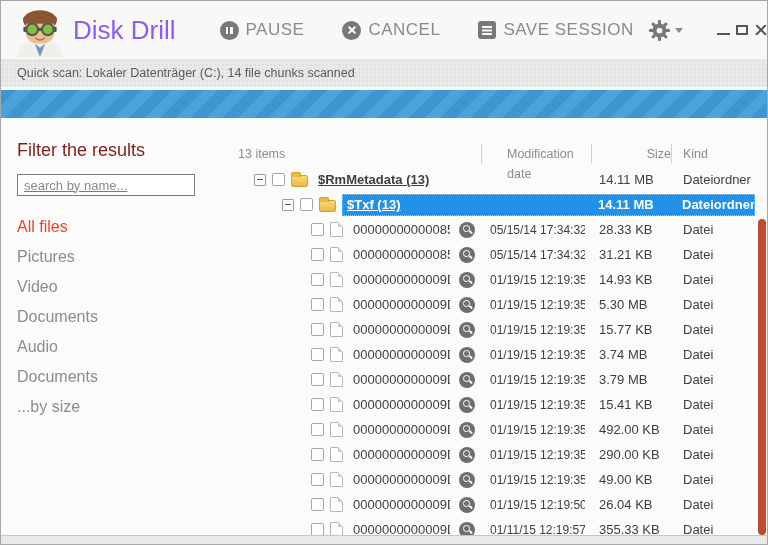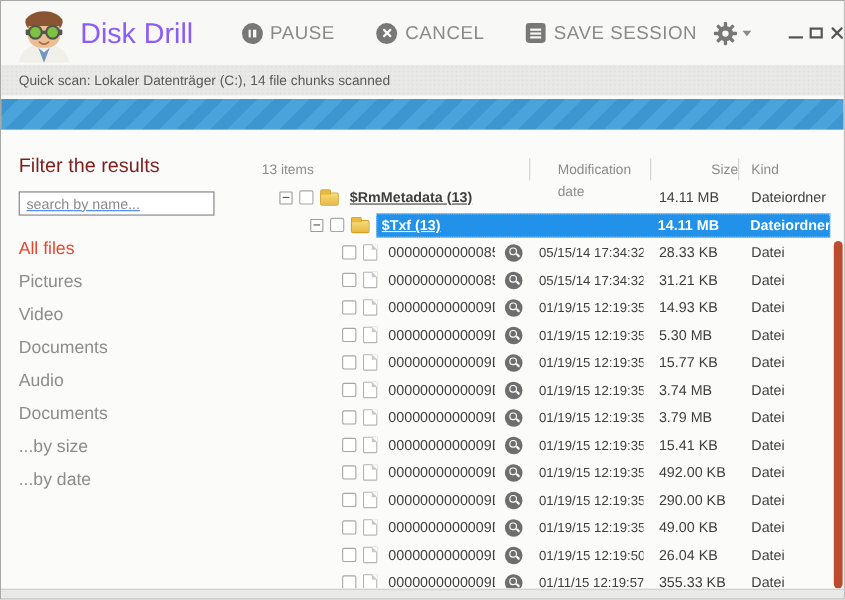--- a/index.html
+++ b/index.html
@@ -165,21 +165,20 @@
       <div class="sb-heading">Filter the results</div>
       <input class="sb-search" type="text" placeholder="search by name..." style="">
       <div class="sb-list">
           <div class="side-item active">All files</div>
           <div class="side-item">Pictures</div>
           <div class="side-item">Video</div>
           <div class="side-item">Documents</div>
           <div class="side-item">Audio</div>
           <div class="side-item">Documents</div>
           <div class="side-item">...by size</div>
-          <div class="side-item">...by date</div>
         </div>
     </div>
 
     <div class="main">
       <div class="thead">
         <span class="items-count">13 items</span>
         <span class="hcell hdate">Modification date</span>
         <span class="hcell hsize">Size</span>
         <span class="hcell hkind">Kind</span>
       </div>

